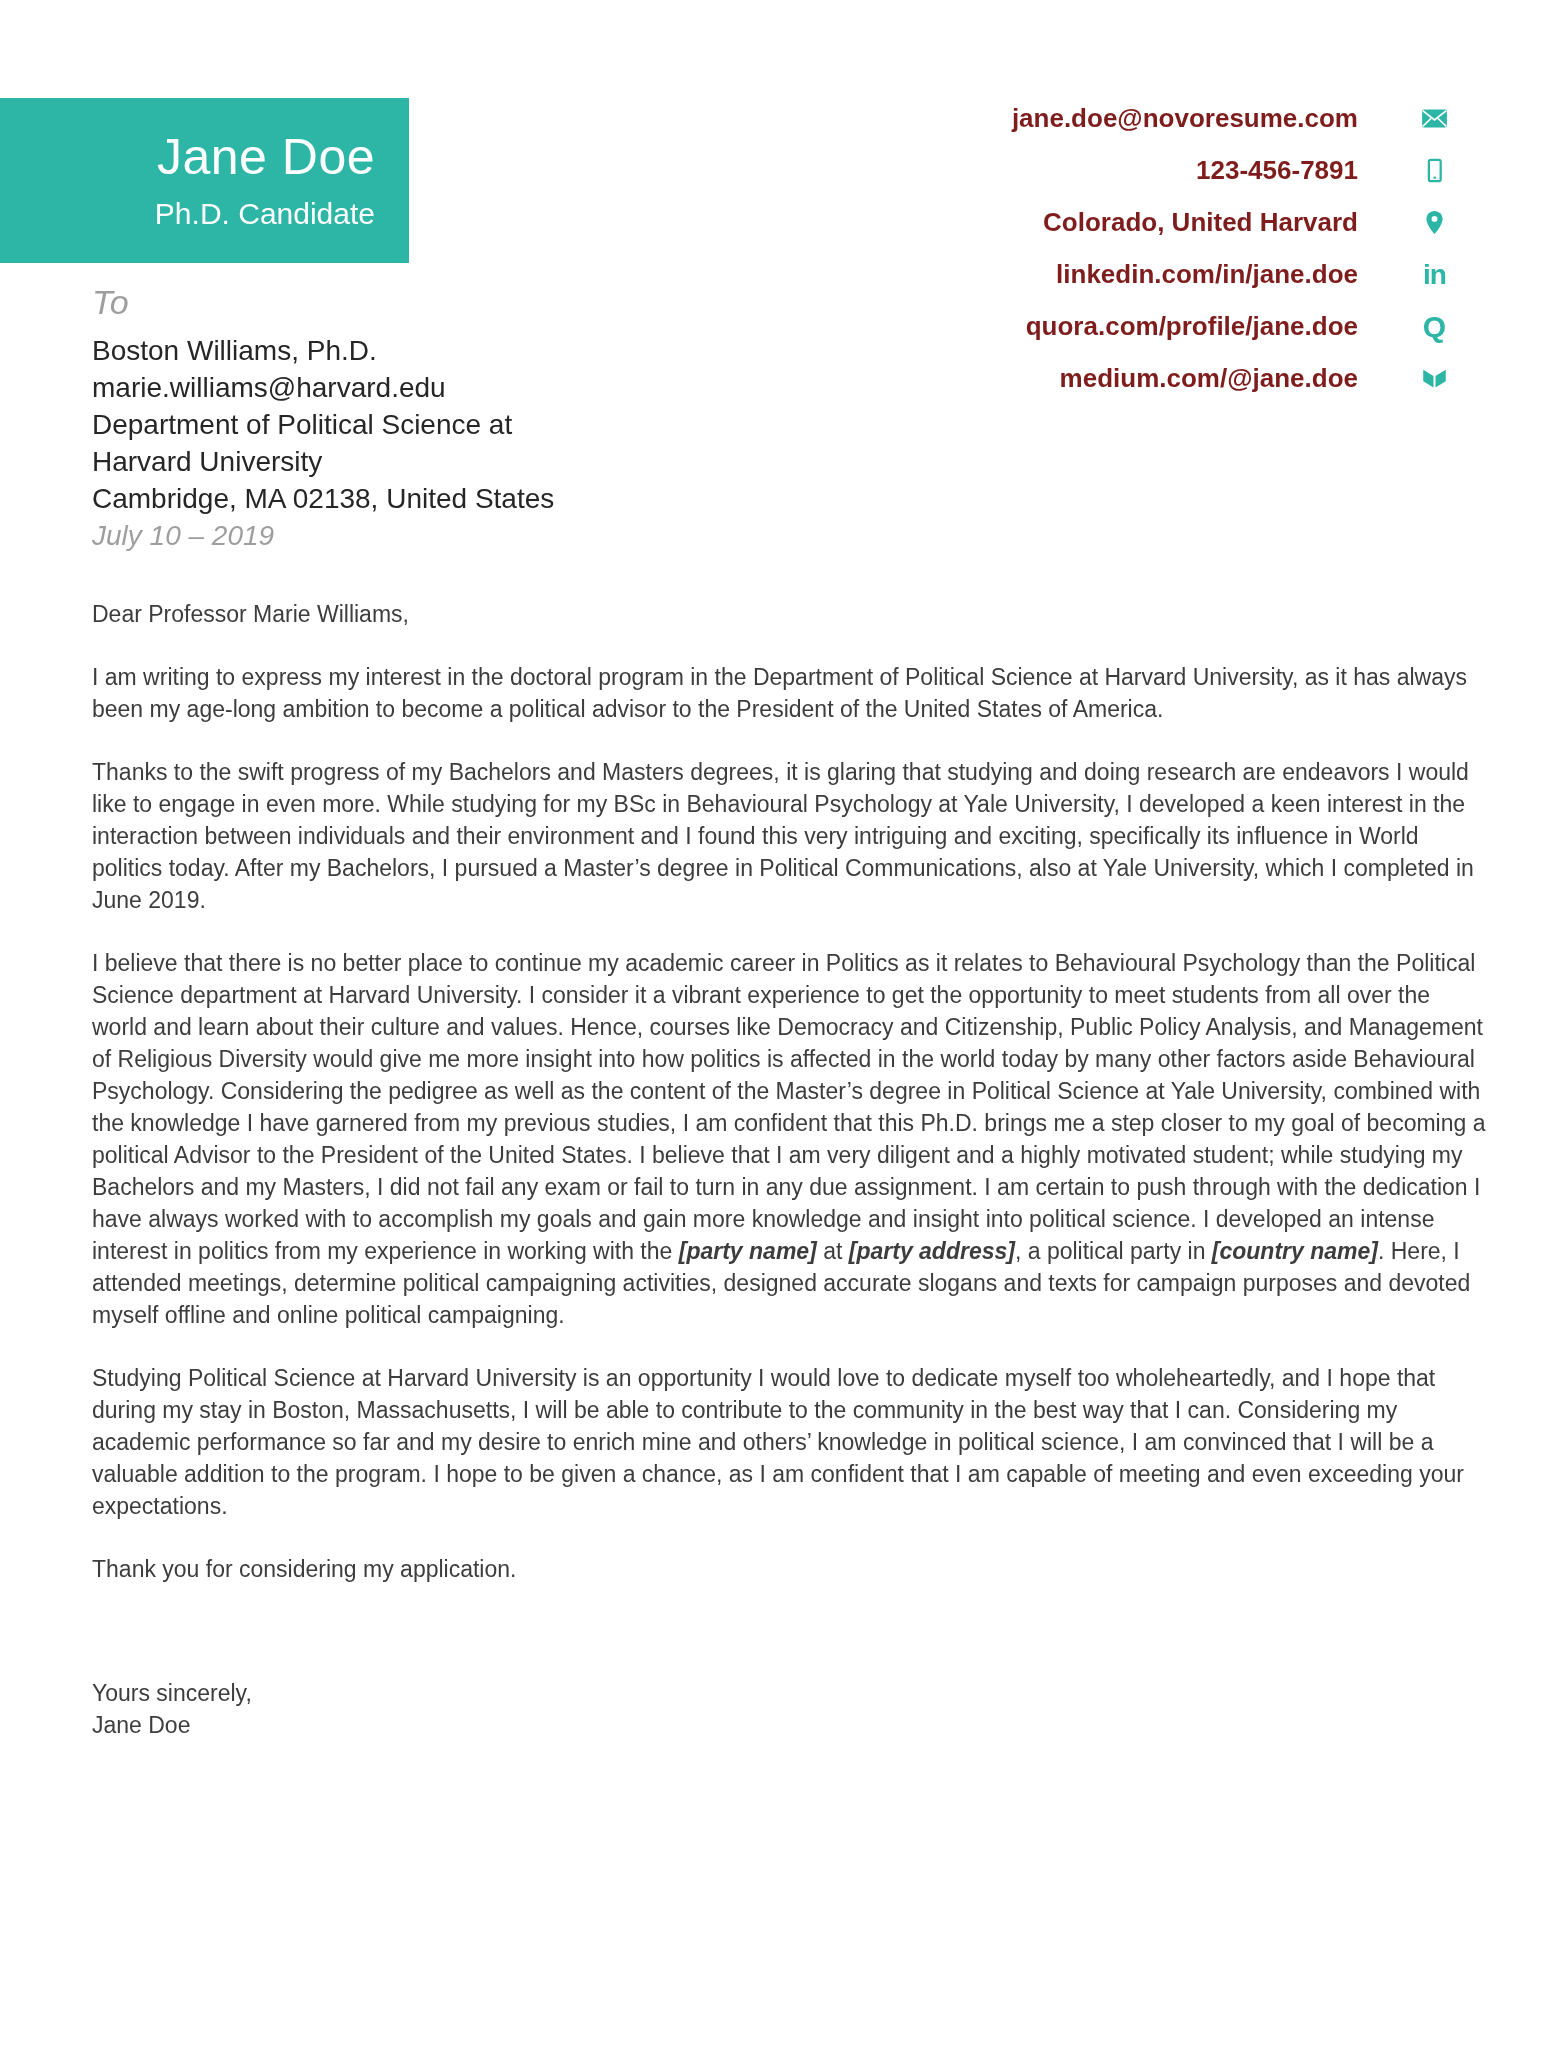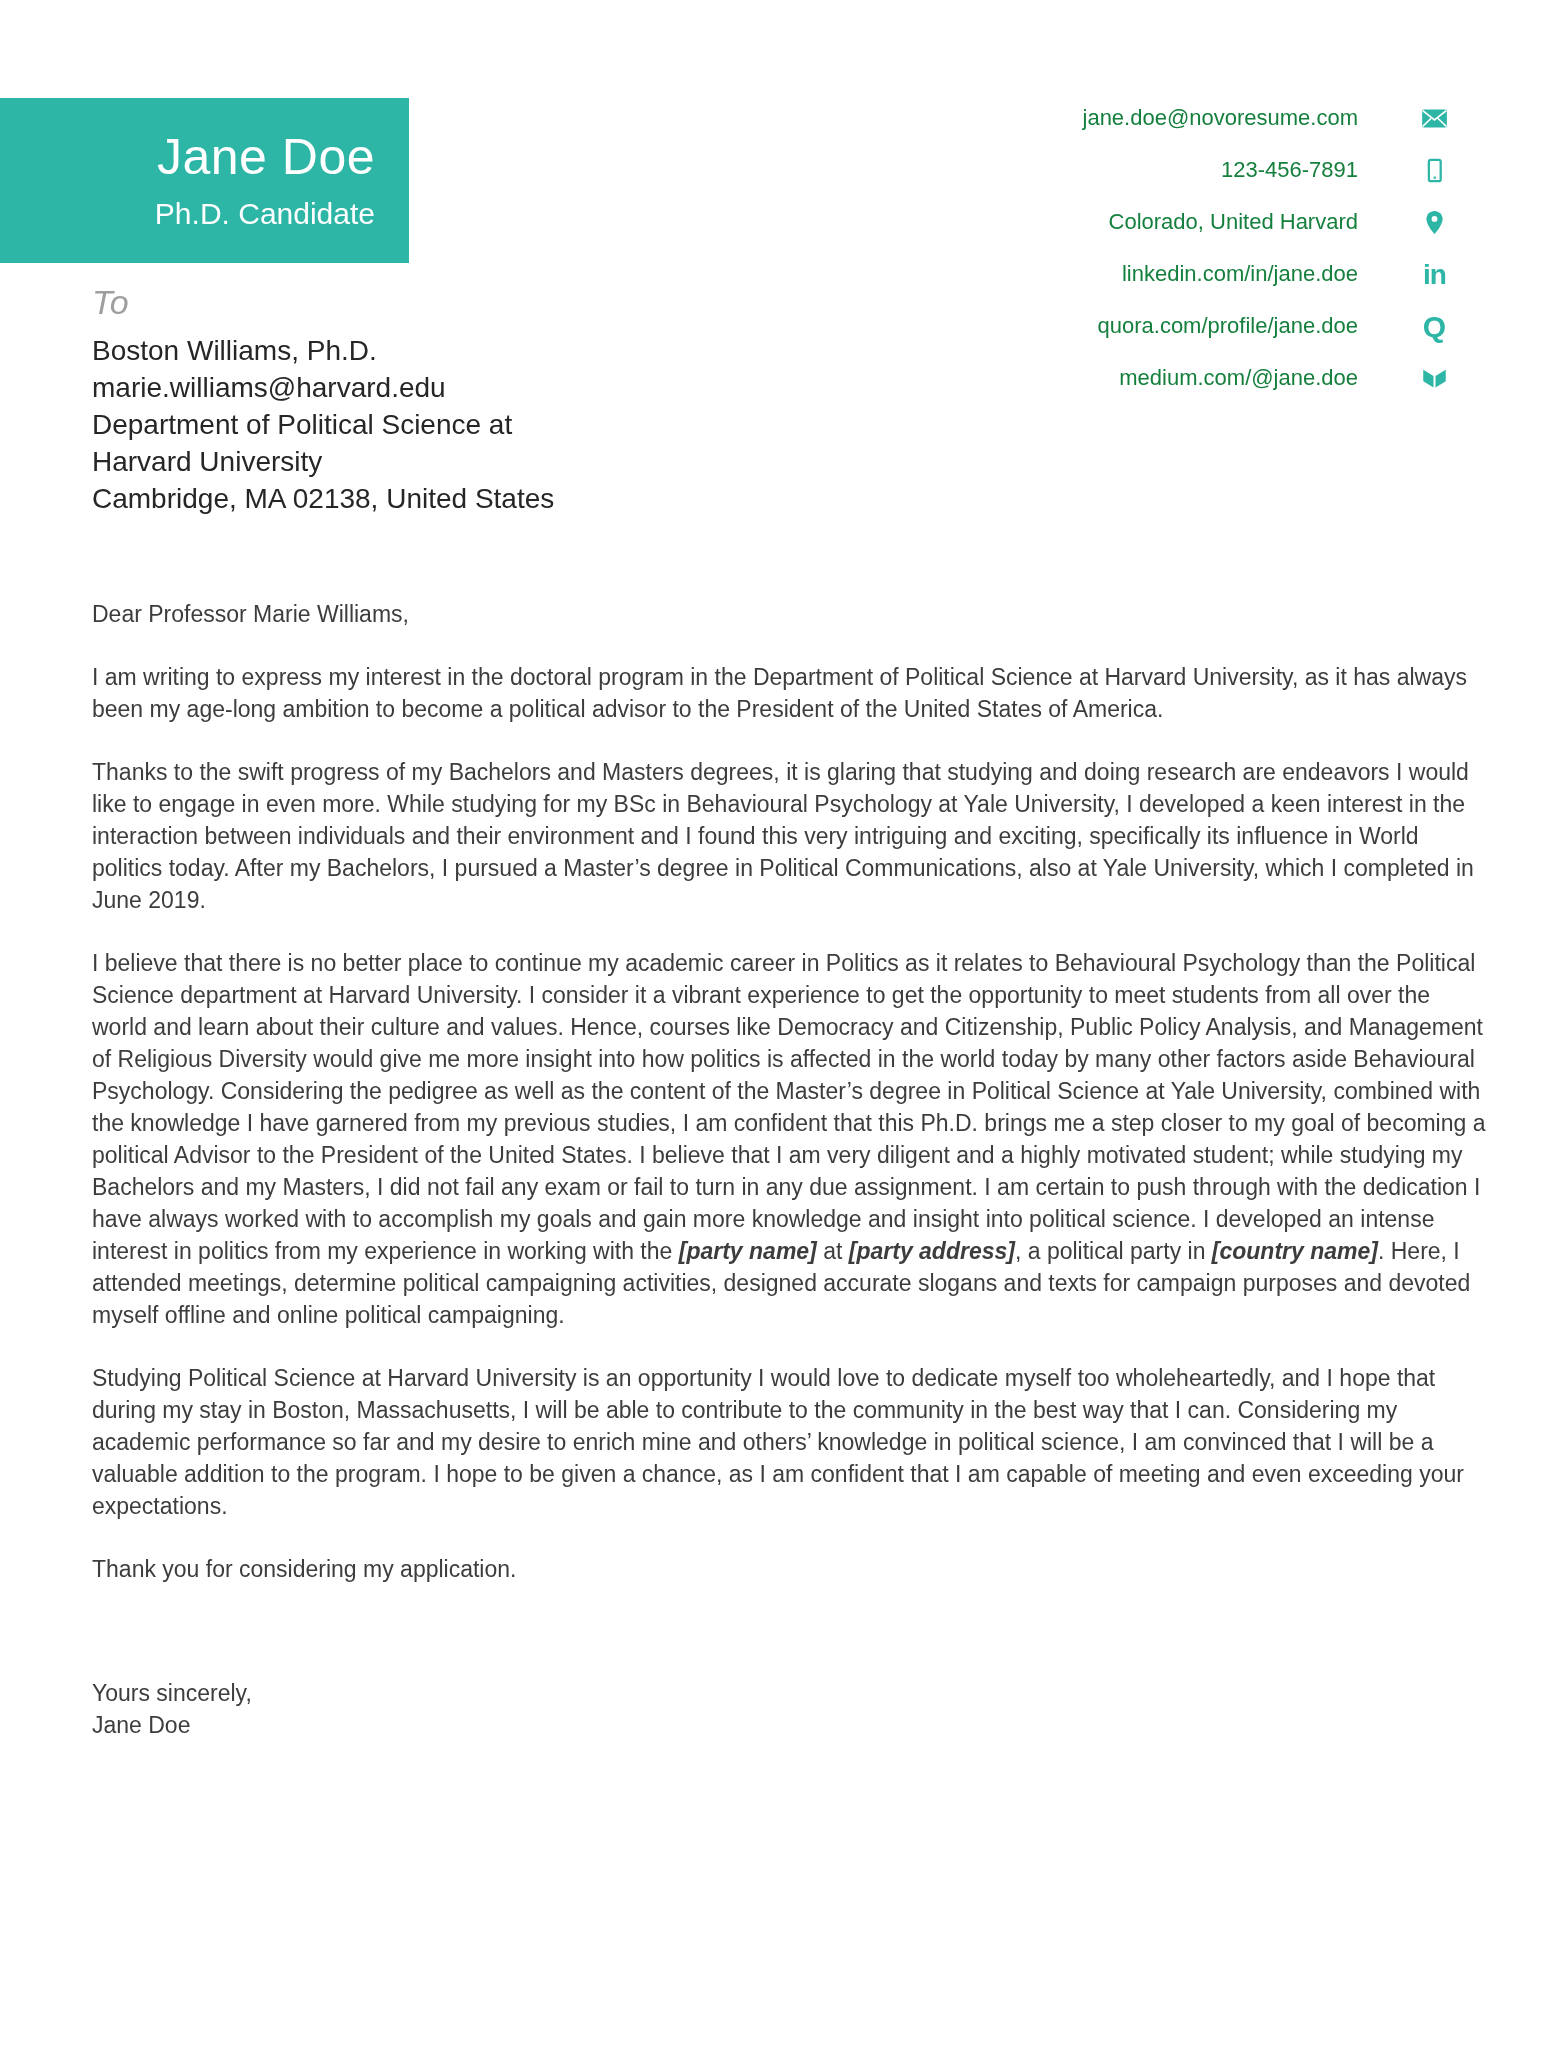--- a/index.html
+++ b/index.html
@@ -44,23 +44,24 @@
     right: 118px;
   }
   .contact-row {
     display: flex;
     align-items: center;
     justify-content: flex-end;
     height: 52px;
     gap: 20px;
   }
   .contact-label {
-    font-size: 22px;
-    color: #15803d;
+    font-size: 26px;
+    color: #7f1d1d;
     white-space: nowrap;
+    font-weight: bold;
   }
   .cicon {
     width: 27px; height: 27px;
     display: flex;
     align-items: center;
     justify-content: center;
     flex: 0 0 27px;
     margin-left: 43px;
   }
   .cicon svg { width: 27px; height: 27px; display: block; }
@@ -175,20 +176,21 @@
 
   </div>
 
   <div class="recipient">
     <div class="to-label">To</div>
     <div class="recipient-line">Boston Williams, Ph.D.</div>
     <div class="recipient-line">marie.williams@harvard.edu</div>
     <div class="recipient-line">Department of Political Science at</div>
     <div class="recipient-line">Harvard University</div>
     <div class="recipient-line">Cambridge, MA 02138, United States</div>
+    <div class="letter-date">July 10 – 2019</div>
   </div>
 
   <div class="letter">
     <p>Dear Professor Marie Williams,</p>
     <p><span>I am writing to express my interest in the doctoral program in the Department of Political Science at Harvard University, as it has always been my age-long ambition to become a political advisor to the President of the United States of America.</span></p>
     <p><span>Thanks to the swift progress of my Bachelors and Masters degrees, it is glaring that studying and doing research are endeavors I would like to engage in even more. While studying for my BSc in Behavioural Psychology at Yale University, I developed a keen interest in the interaction between individuals and their environment and I found this very intriguing and exciting, specifically its influence in World politics today. After my Bachelors, I pursued a Master’s degree in Political Communications, also at Yale University, which I completed in June 2019.</span></p>
     <p><span>I believe that there is no better place to continue my academic career in Politics as it relates to Behavioural Psychology than the Political Science department at Harvard University. I consider it a vibrant experience to get the opportunity to meet students from all over the world and learn about their culture and values. Hence, courses like Democracy and Citizenship, Public Policy Analysis, and Management of Religious Diversity would give me more insight into how politics is affected in the world today by many other factors aside Behavioural Psychology. Considering the pedigree as well as the content of the Master’s degree in Political Science at Yale University, combined with the knowledge I have garnered from my previous studies, I am confident that this Ph.D. brings me a step closer to my goal of becoming a political Advisor to the President of the United States. I believe that I am very diligent and a highly motivated student; while studying my Bachelors and my Masters, I did not fail any exam or fail to turn in any due assignment. I am certain to push through with the dedication I have always worked with to accomplish my goals and gain more knowledge and insight into political science. I developed an intense interest in politics from my experience in working with the </span><span style="font-weight: bold; font-style: italic;">[party name]</span><span> at </span><span style="font-weight: bold; font-style: italic;">[party address]</span><span>, a political party in </span><span style="font-weight: bold; font-style: italic;">[country name]</span><span>. Here, I attended meetings, determine political campaigning activities, designed accurate slogans and texts for campaign purposes and devoted myself offline and online political campaigning.</span></p>
     <p><span>Studying Political Science at Harvard University is an opportunity I would love to dedicate myself too wholeheartedly, and I hope that during my stay in Boston, Massachusetts, I will be able to contribute to the community in the best way that I can. Considering my academic performance so far and my desire to enrich mine and others’ knowledge in political science, I am convinced that I will be a valuable addition to the program. I hope to be given a chance, as I am confident that I am capable of meeting and even exceeding your expectations.</span></p>
     <p><span>Thank you for considering my application.</span></p>
     <div class="closing">

